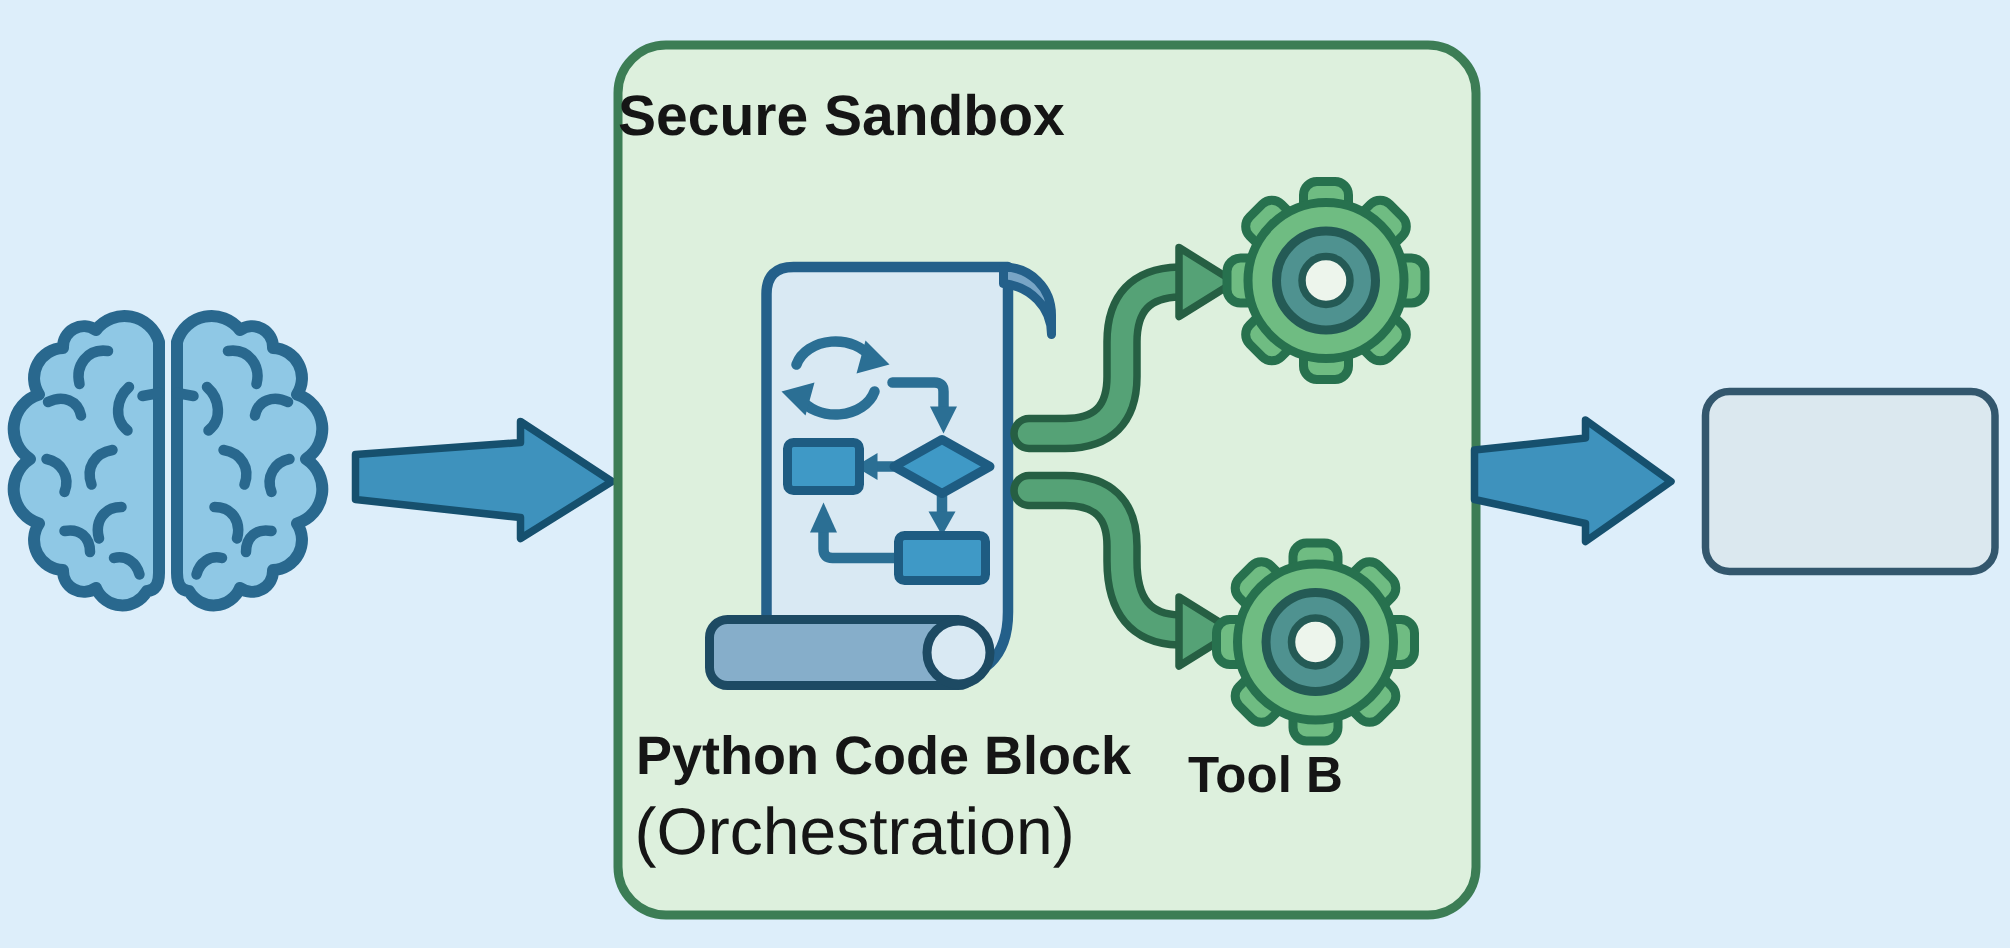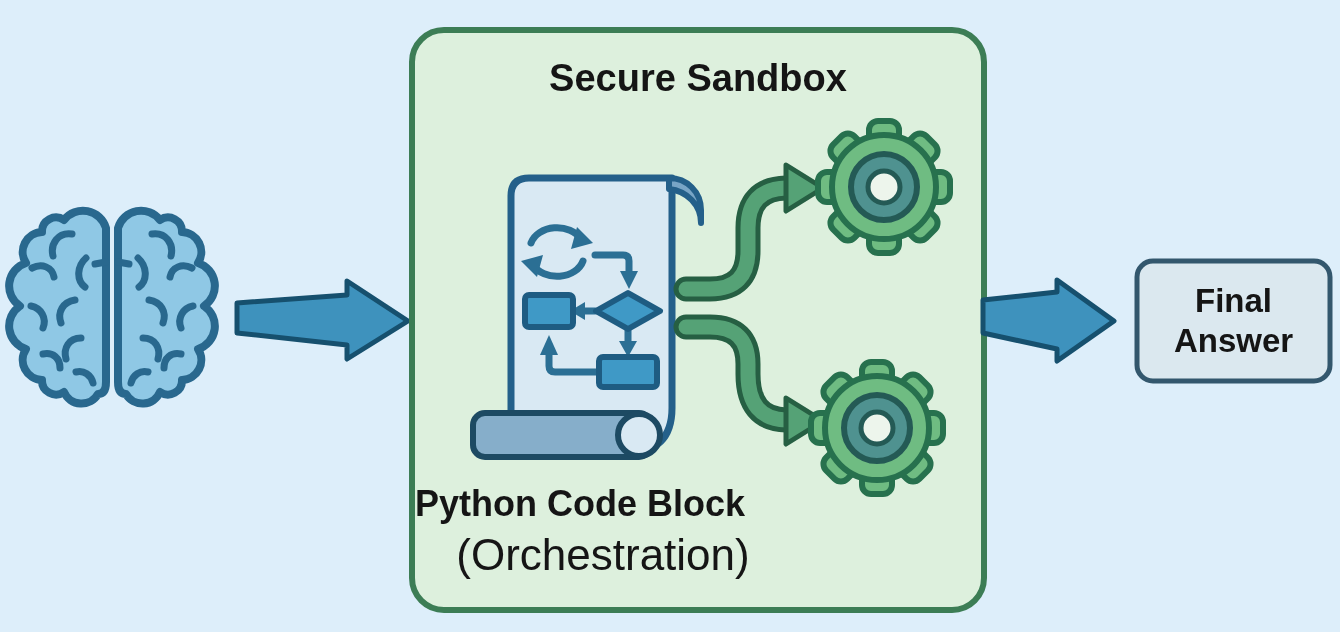--- a/index.html
+++ b/index.html
@@ -4,24 +4,24 @@
 <style>
   html,body { margin:0; padding:0; }
   .stage {
     position:relative;
     width:1340px; height:632px;
     background:#ddeefa;
     overflow:hidden;
     font-family:"Liberation Sans", sans-serif;
     color:#151515;
   }
-  .label { position:absolute; text-align:center; color:#151515; }
+  .label { position:absolute; color:#151515; }
   .lbl-llm      { left:12px;  top:424px; width:200px; font-size:42px; font-weight:700; }
   .lbl-sandbox  { left:412px; top:57px;  width:572px; font-size:38px; font-weight:700; }
-  .lbl-python   { left:400px; top:483px; width:360px; font-size:36px; font-weight:700; }
+  .lbl-python   { left:424px; top:483px; width:360px; font-size:36px; font-weight:700; }
   .lbl-orch     { left:423px; top:530px; width:360px; font-size:44px; font-weight:400; }
   .lbl-tool-a   { left:796px; top:253px; width:170px; font-size:34px; font-weight:700; }
   .lbl-tool-b   { left:792px; top:498px; width:170px; font-size:34px; font-weight:700; }
   .final-answer-label {
     left:1137px; top:261px; width:193px; height:120px;
     display:flex; align-items:center; justify-content:center;
     font-size:33px; font-weight:700; line-height:1.22; text-align:center;
   }
   svg.art { position:absolute; left:0; top:0; }
 </style>
@@ -132,16 +132,16 @@
   </svg>
 
 
   <div class="label lbl-sandbox">Secure Sandbox</div>
 
   <div class="label lbl-python">Python Code Block</div>
 
   <div class="label lbl-orch">(Orchestration)</div>
 
 
+  <div class="label lbl-tool-b">Tool B</div>
 
-  <div class="label final-answer-label">Final Answer</div>
 
 </div>
 
 </body></html>

